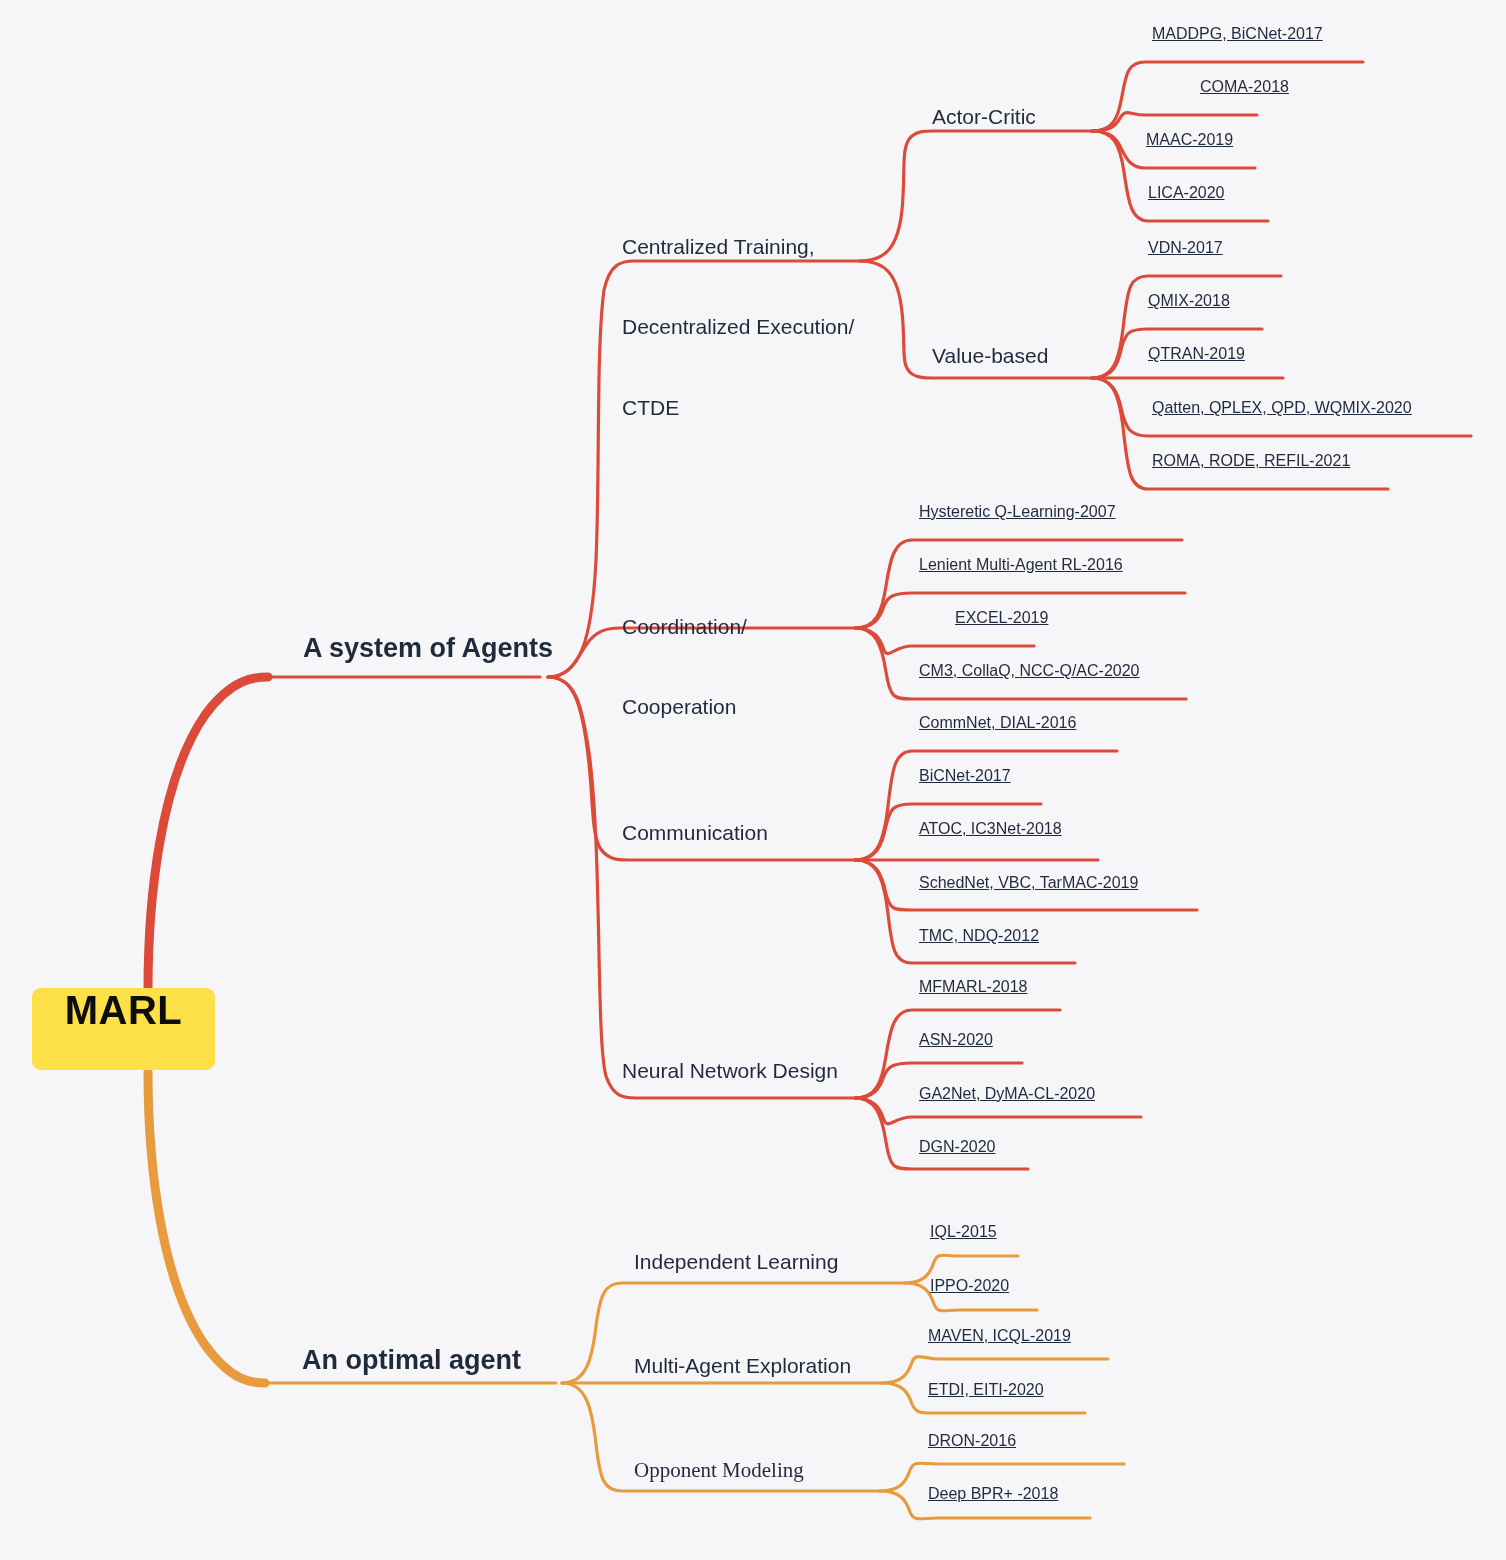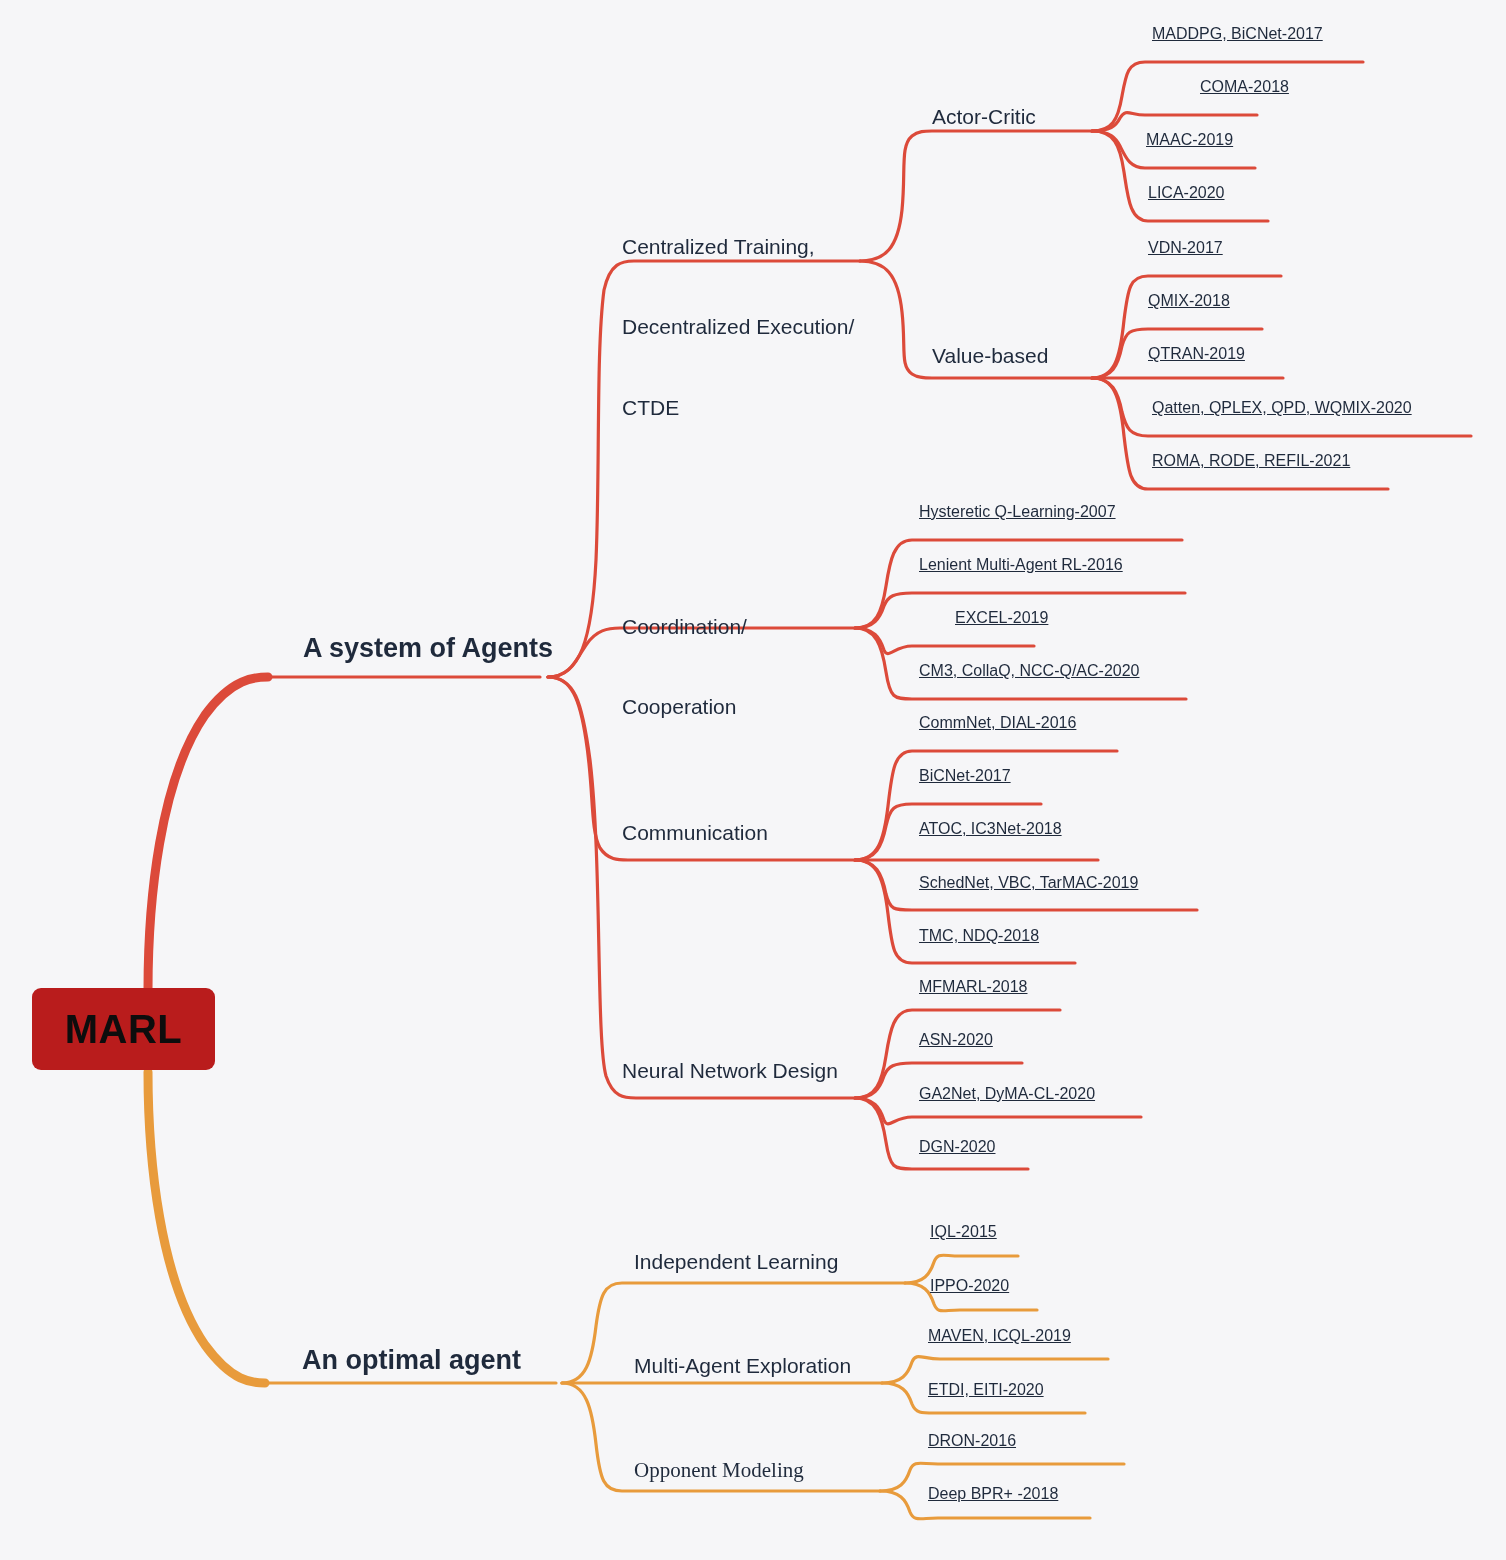--- a/index.html
+++ b/index.html
@@ -15,23 +15,23 @@
     position:absolute;
     color:#1f2a3c;
     white-space:pre;
     line-height:1.28;
   }
   .leaf{font-size:16px;text-decoration:underline;}
   .branch{font-size:21px;}
   .main{font-size:27px;font-weight:bold;}
   .root{
     position:absolute;
-    background:#b91c1c;
+    background:#fde047;
     border-radius:9px;
-    display:flex;align-items:center;justify-content:center;
+    display:flex;align-items:flex-start;justify-content:center;
     font-size:40px;font-weight:bold;color:#0d0d0d;
     letter-spacing:0.5px;
   }
 </style>
 </head>
 <body>
 
 <div id="map">
 
   <svg class="edges" viewBox="0 0 1506 1560">
@@ -133,21 +133,21 @@
 
   <div class="node leaf" style="left:919px;top:502px;">Hysteretic Q-Learning-2007</div>
   <div class="node leaf" style="left:919px;top:555px;">Lenient Multi-Agent RL-2016</div>
   <div class="node leaf" style="left:919px;top:608px;margin-left:36px;">EXCEL-2019</div>
   <div class="node leaf" style="left:919px;top:661px;">CM3, CollaQ, NCC-Q/AC-2020</div>
 
   <div class="node leaf" style="left:919px;top:713px;">CommNet, DIAL-2016</div>
   <div class="node leaf" style="left:919px;top:766px;">BiCNet-2017</div>
   <div class="node leaf" style="left:919px;top:819px;">ATOC, IC3Net-2018</div>
   <div class="node leaf" style="left:919px;top:873px;">SchedNet, VBC, TarMAC-2019</div>
-  <div class="node leaf" style="left:919px;top:926px;">TMC, NDQ-2018</div>
+  <div class="node leaf" style="left:919px;top:926px;">TMC, NDQ-2012</div>
 
   <div class="node leaf" style="left:919px;top:977px;">MFMARL-2018</div>
   <div class="node leaf" style="left:919px;top:1030px;">ASN-2020</div>
   <div class="node leaf" style="left:919px;top:1084px;">GA2Net, DyMA-CL-2020</div>
   <div class="node leaf" style="left:919px;top:1137px;">DGN-2020</div>
 
   <div class="node branch" style="left:634px;top:1249px;">Independent Learning</div>
 
   <div class="node branch" style="left:634px;top:1353px;">Multi-Agent Exploration</div>
 

